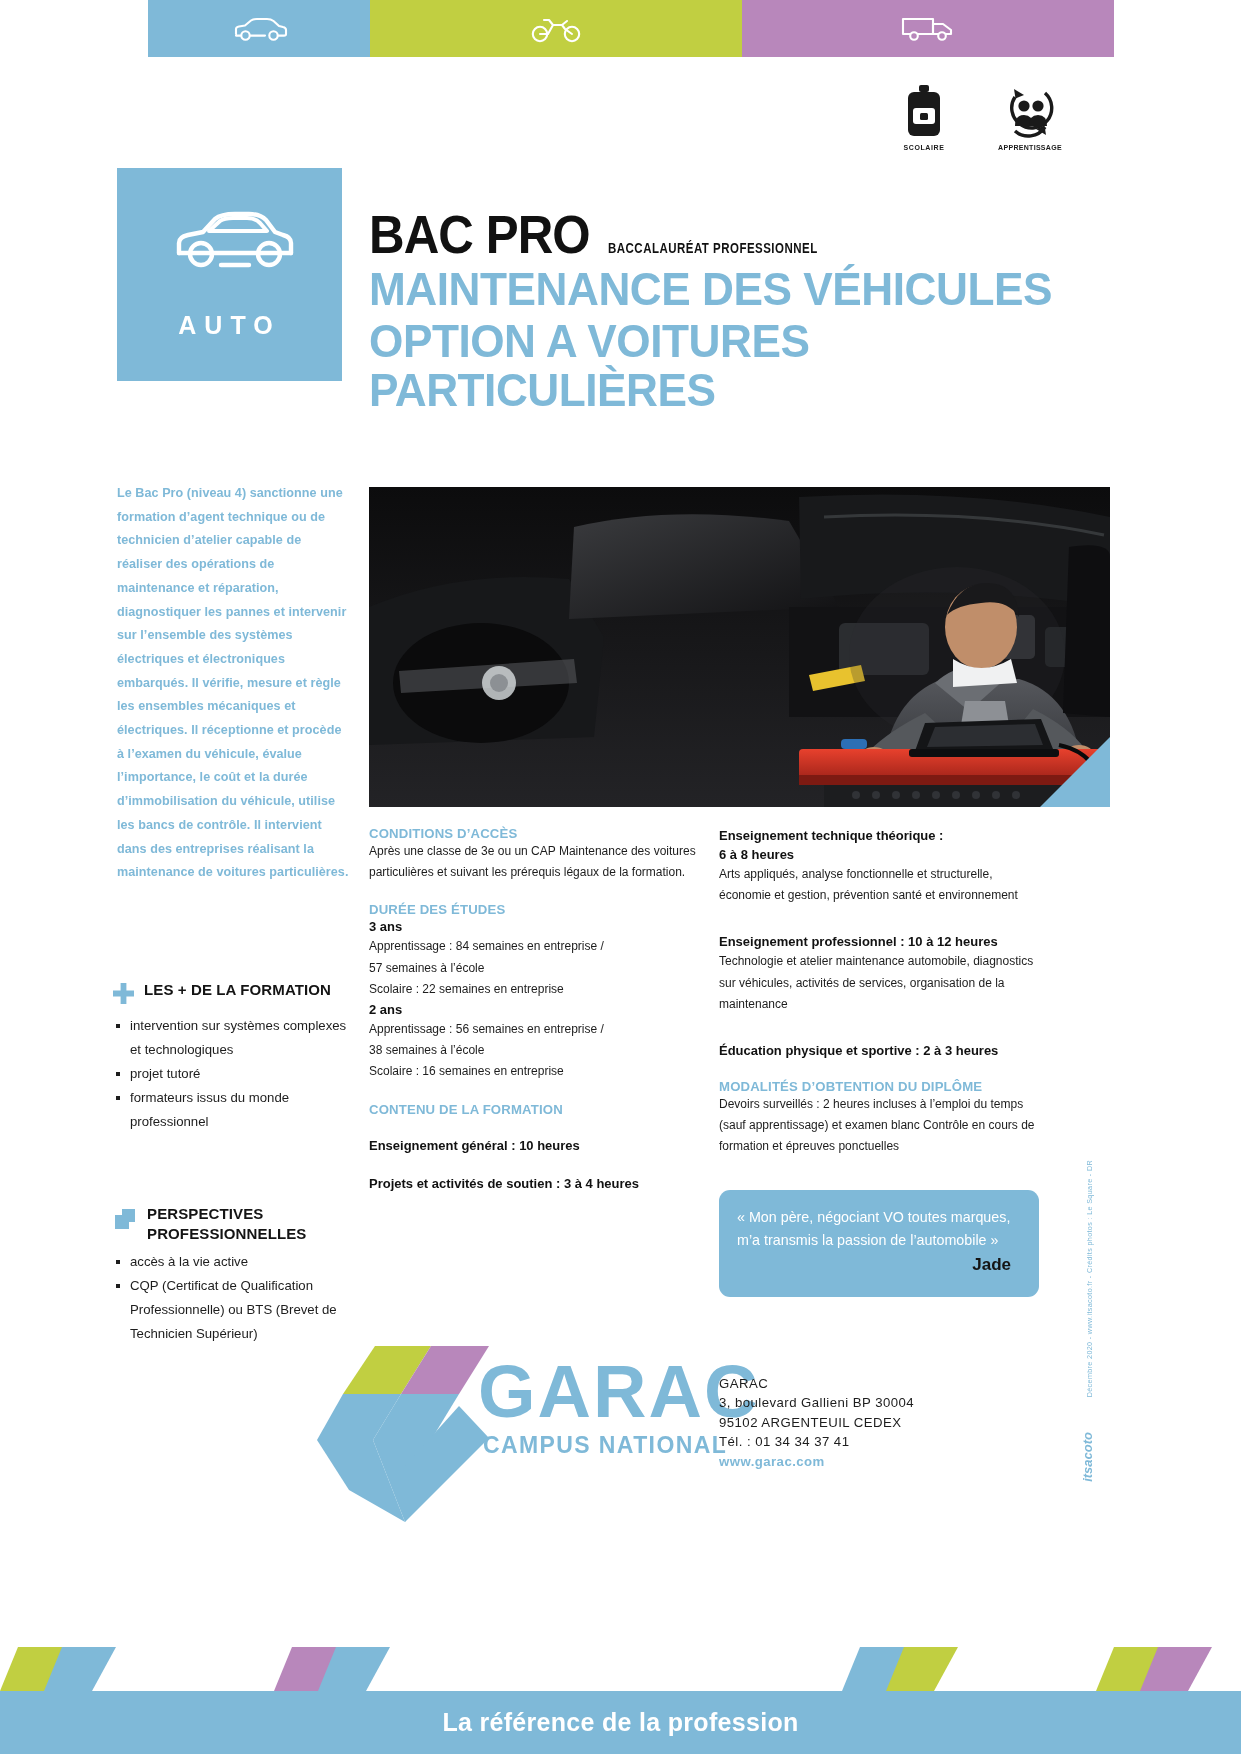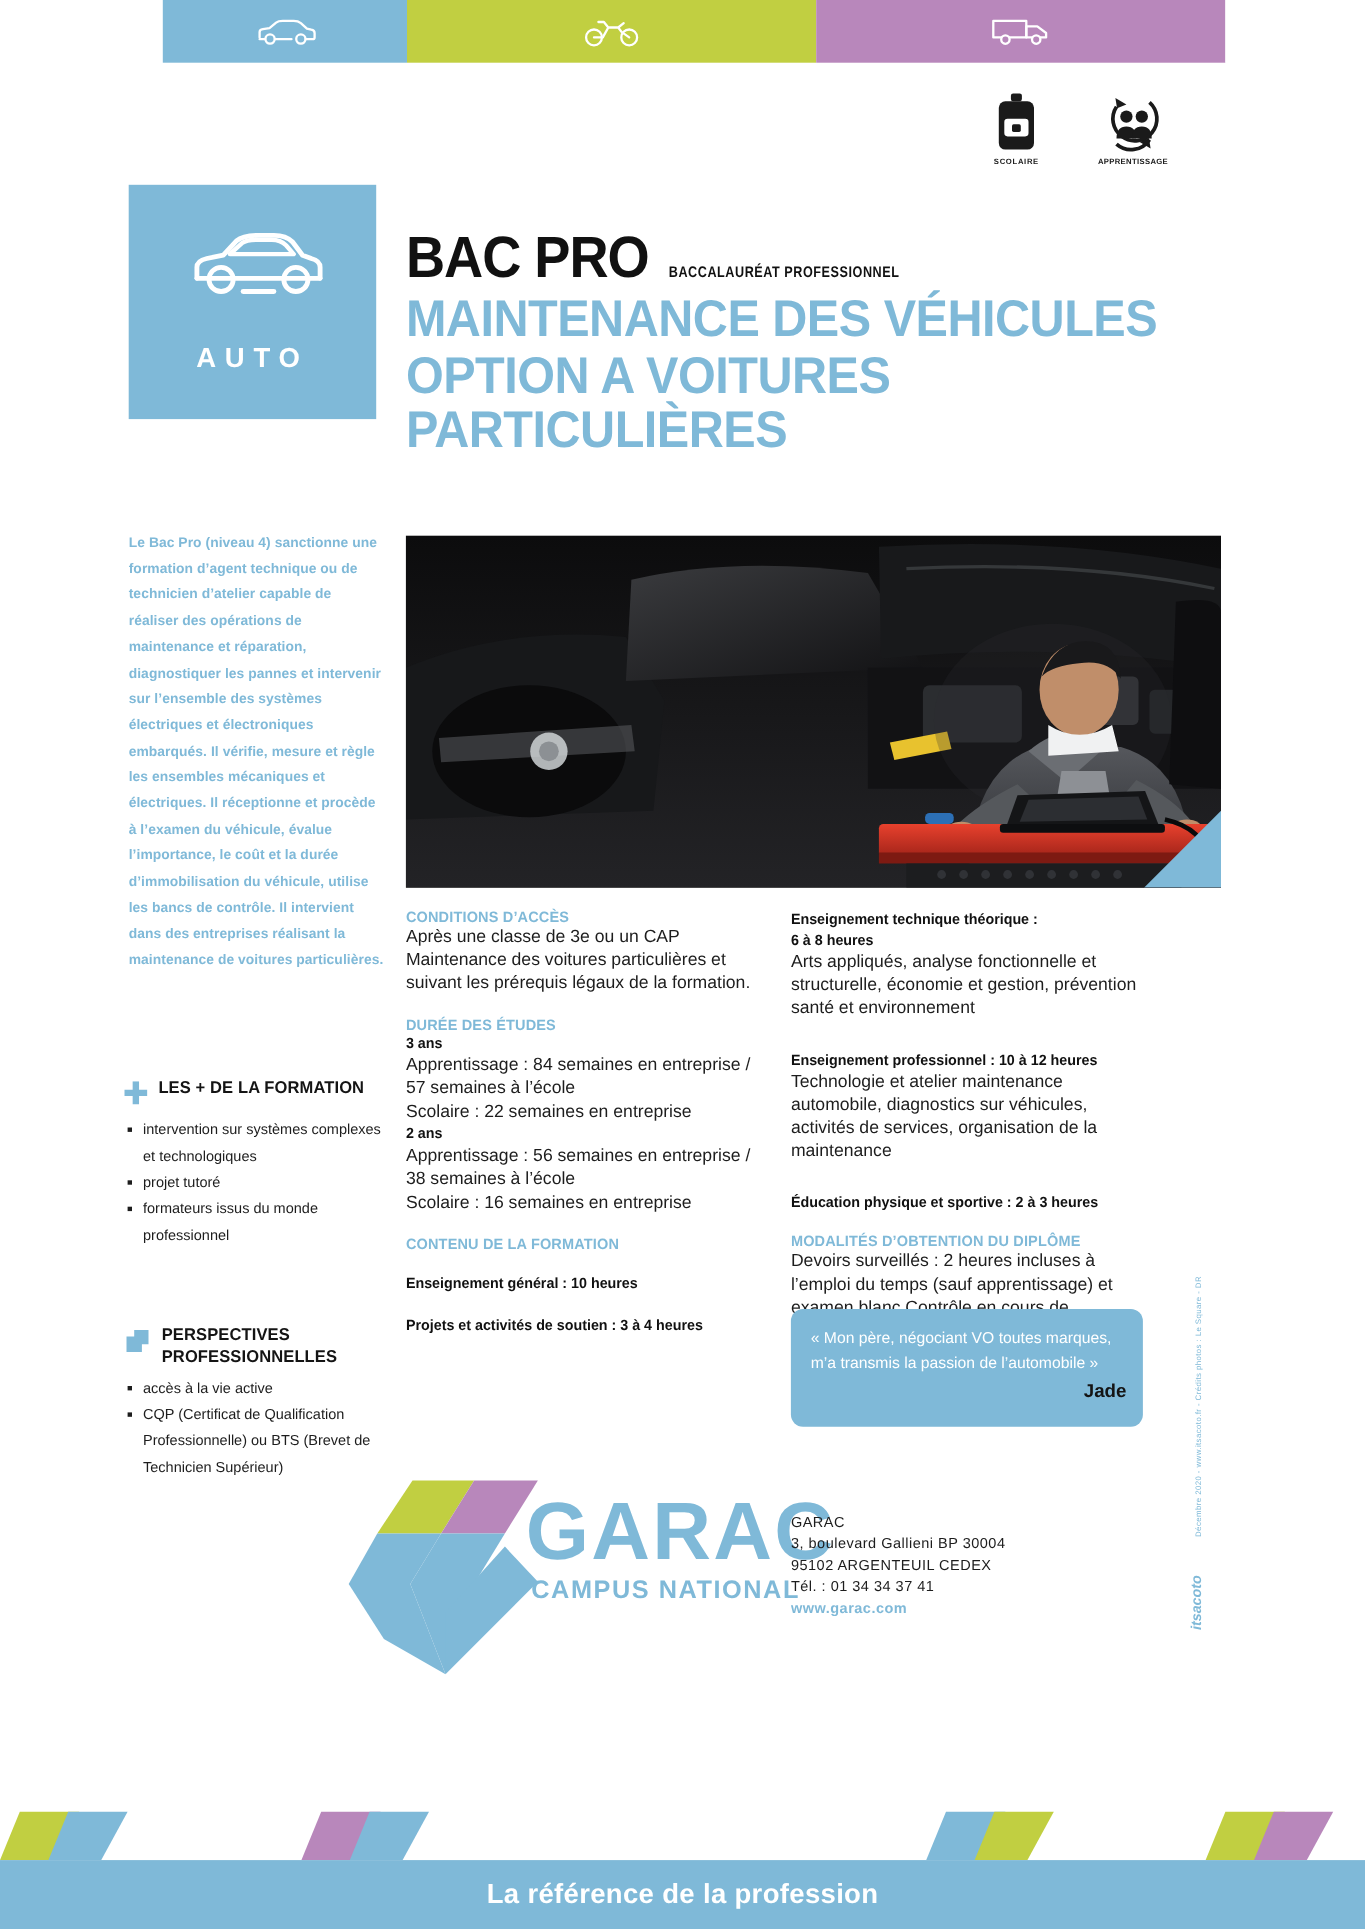--- a/index.html
+++ b/index.html
@@ -104,27 +104,27 @@
   .sec-hd {
     color:#7fb9d8; font-weight:700; font-size:13.6px; letter-spacing:.15px;
     font-family:"Liberation Sans Narrow","Liberation Sans", sans-serif;
     transform:scaleX(0.97); transform-origin:left top;
   }
   .sub-hd {
     color:#111; font-weight:700; font-size:13.4px; line-height:19px;
     font-family:"Liberation Sans Narrow","Liberation Sans", sans-serif;
     transform:scaleX(0.97); transform-origin:left top;
   }
-  .body-t { font-size:16px; color:#1d1d1d; line-height:21.2px; } .gap-m { height:19px; } .gap-l { height:26px; }
+  .body-t { font-size:12px; color:#1d1d1d; line-height:21.2px; } .gap-m { height:19px; } .gap-l { height:26px; }
 
   
   .quote-box {
     position:absolute; left:719px; top:1190px; width:320px; height:107px;
     background:#7fb9d8; border-radius:11px 11px 11px 11px;
-    padding:16px 15px 0 18px; color:#ffffff;
+    padding:16px 28px 0 18px; color:#ffffff;
   }
   .quote-box .q { font-size:14.3px; line-height:22.6px; color:#fff; }
   .quote-box .author {
     text-align:right; margin-top:4px; color:#141414;
     font-weight:700; font-size:17px;
     font-family:"Liberation Sans Narrow","Liberation Sans", sans-serif;
   }
 
   
   .vcredit {

